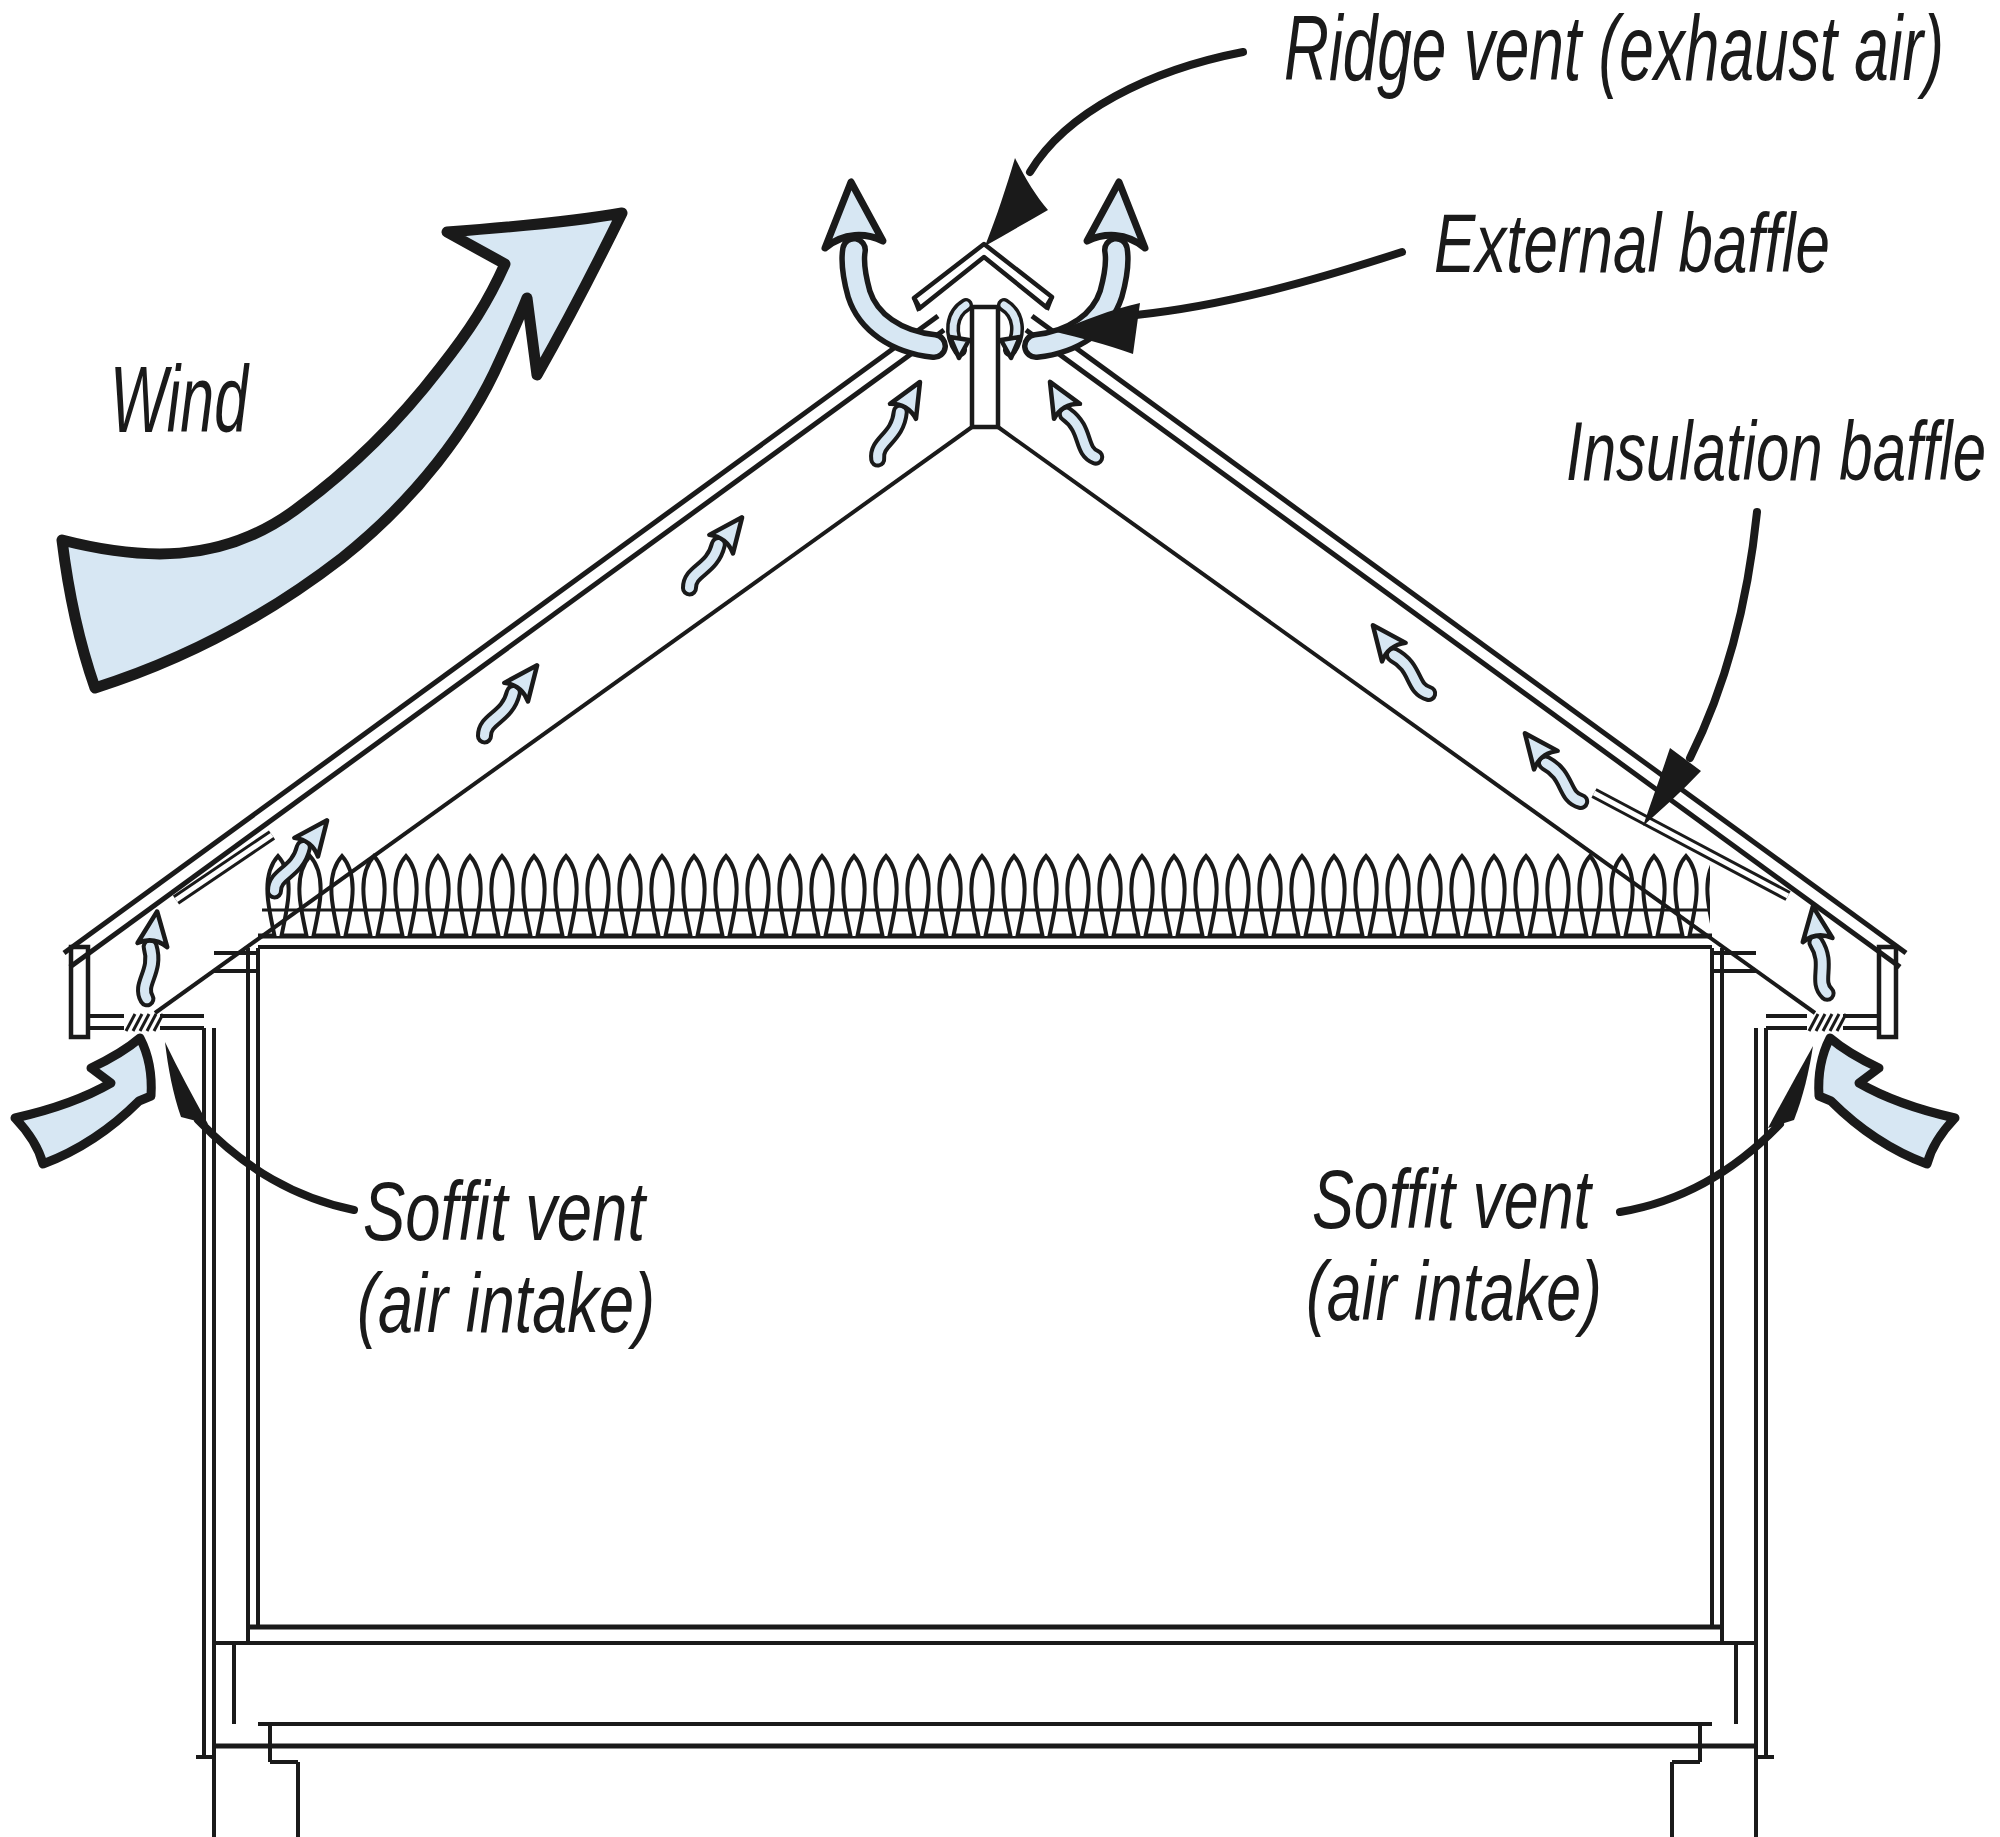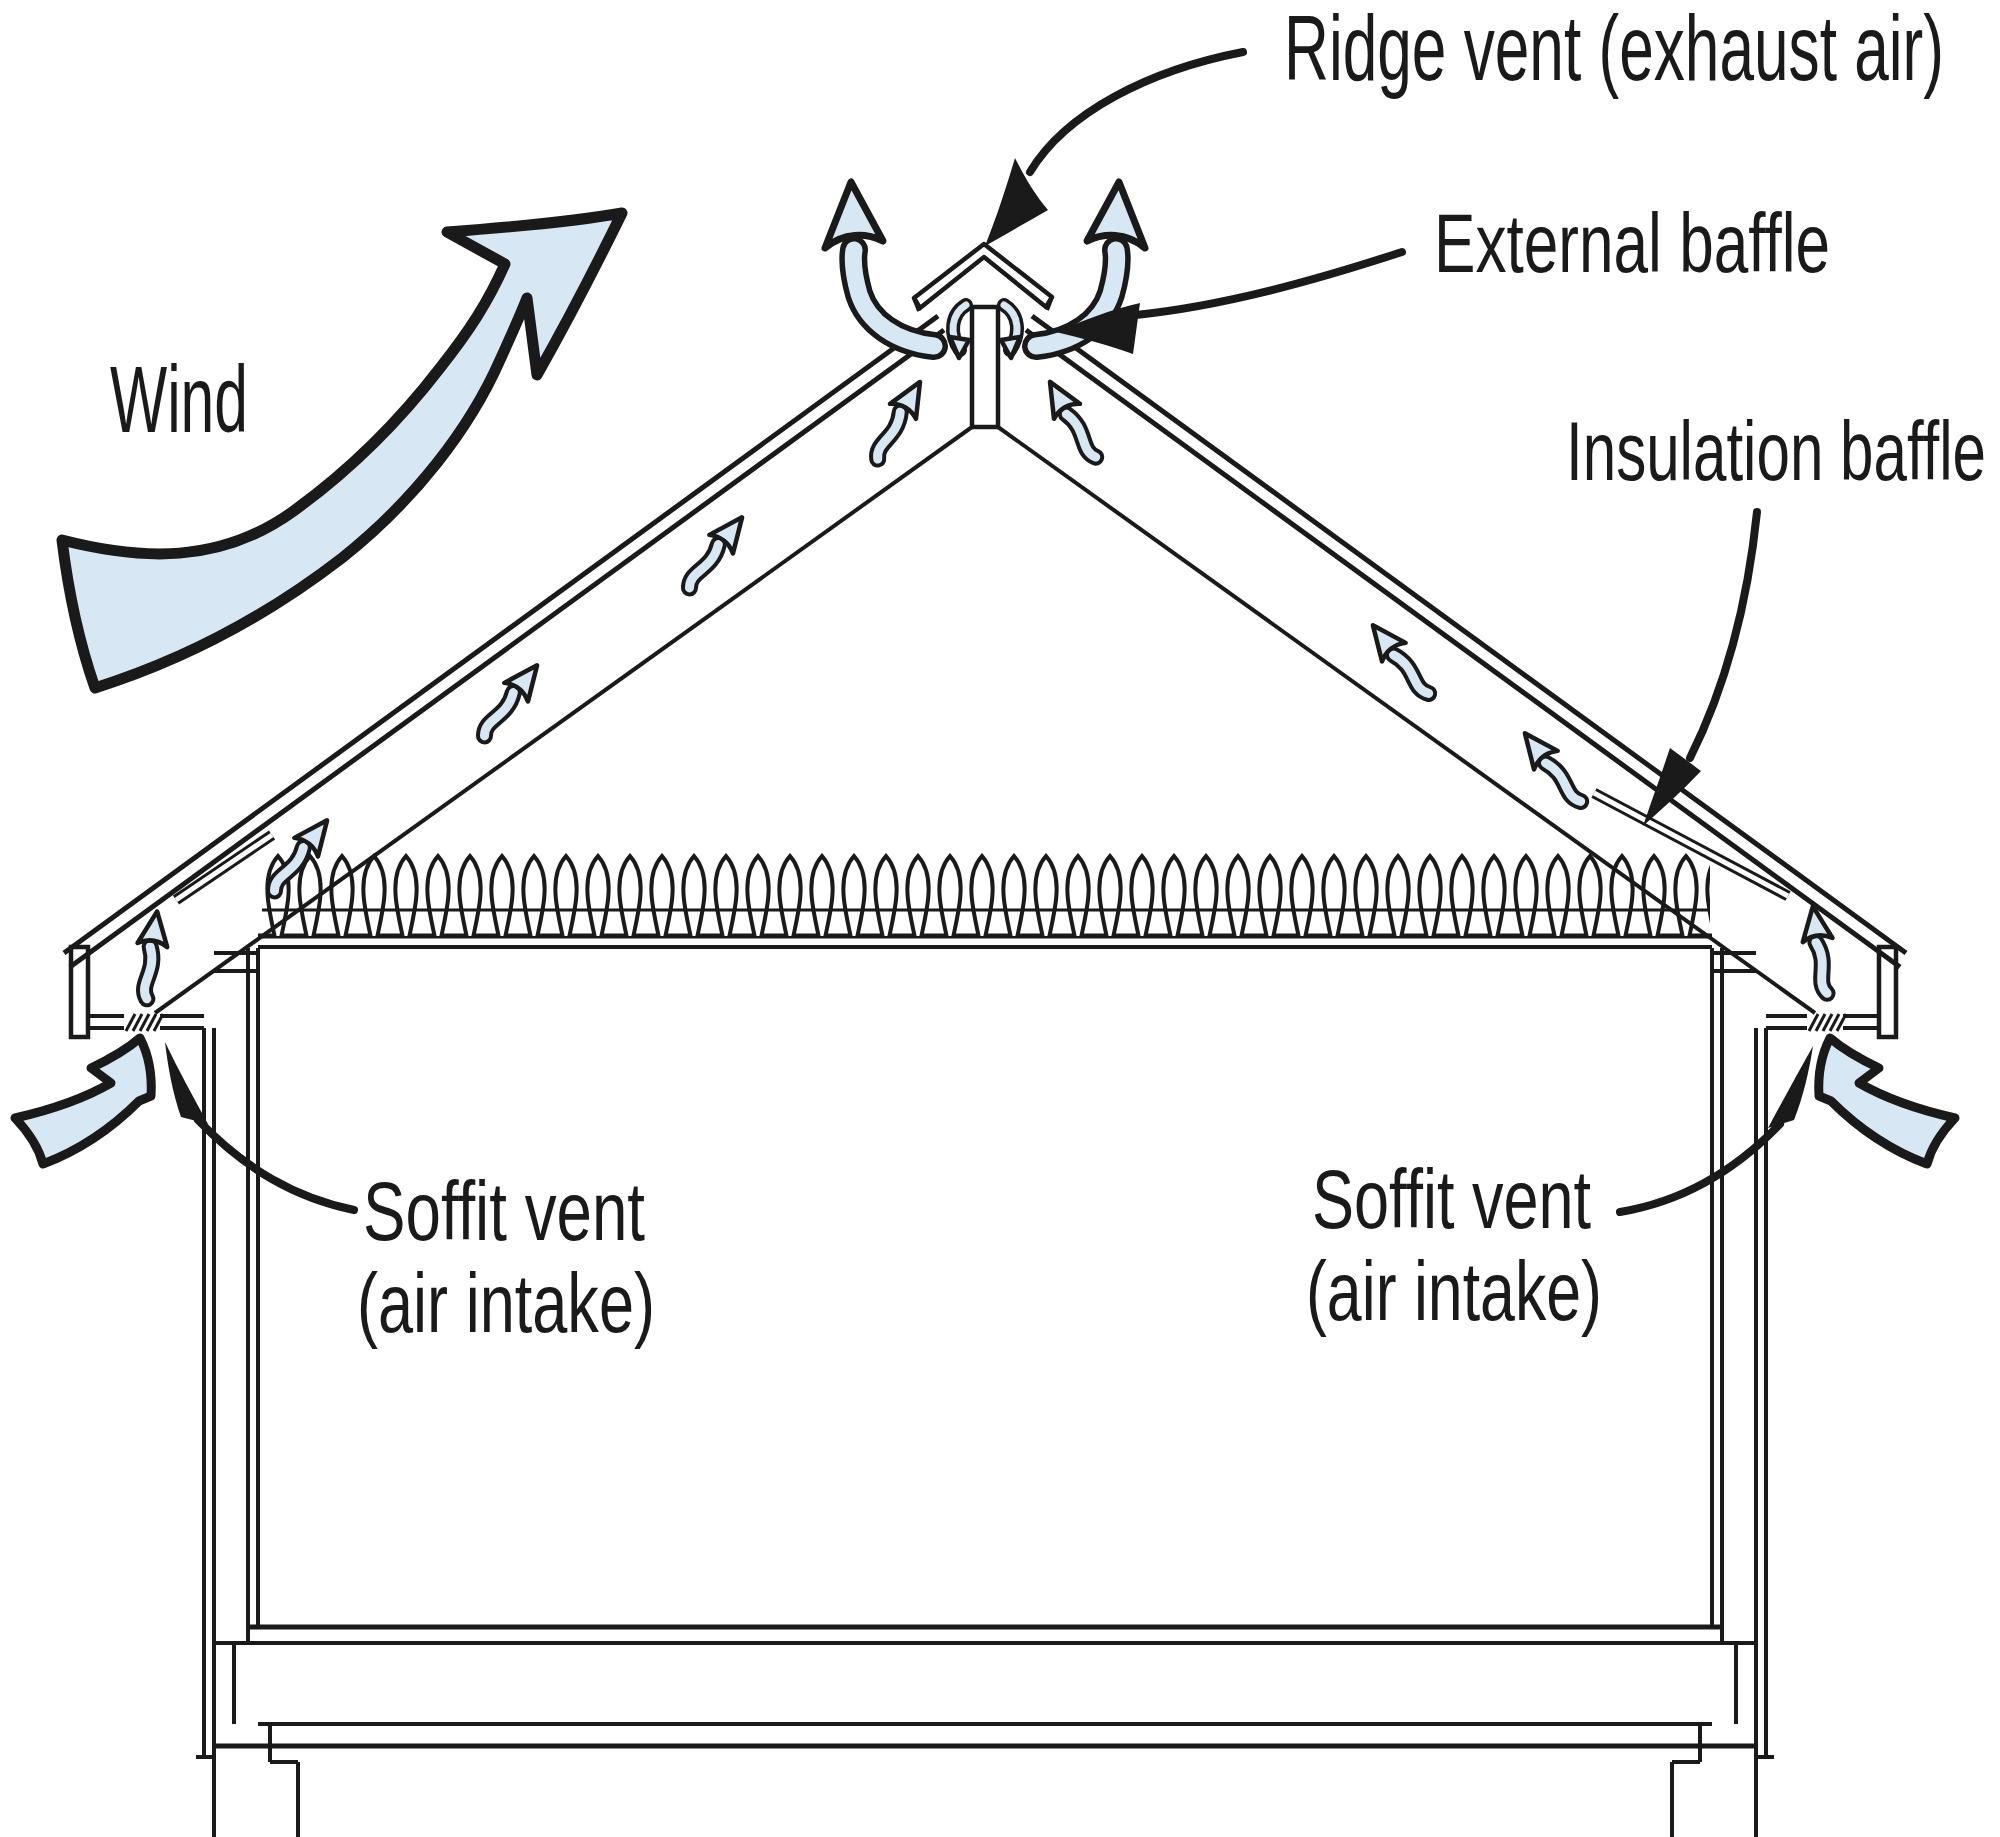--- a/index.html
+++ b/index.html
@@ -1,21 +1,21 @@
 <!DOCTYPE html>
 <html><head>
 <meta charset="utf-8">
 <style>
   :root{
     --ink:#1a1a1a;
     --blue:#d7e7f3;
     --paper:#ffffff;
   }
   html,body{margin:0;padding:0;background:var(--paper);}
-  .stage{width:2000px;height:1837px;position:relative;background:var(--paper);}
+  .stage{width:2000px;height:1837px;position:relative;background:var(--paper);font-style:italic;}
   svg{display:block}
 
   .lbl{
     font-family:"Liberation Sans", sans-serif;
     fill:var(--ink);
     font-weight:normal;
   }
   .ln3{stroke:var(--ink);stroke-width:3;fill:none}
   .ln4{stroke:var(--ink);stroke-width:4;fill:none}
   .ln5{stroke:var(--ink);stroke-width:5;fill:none}

